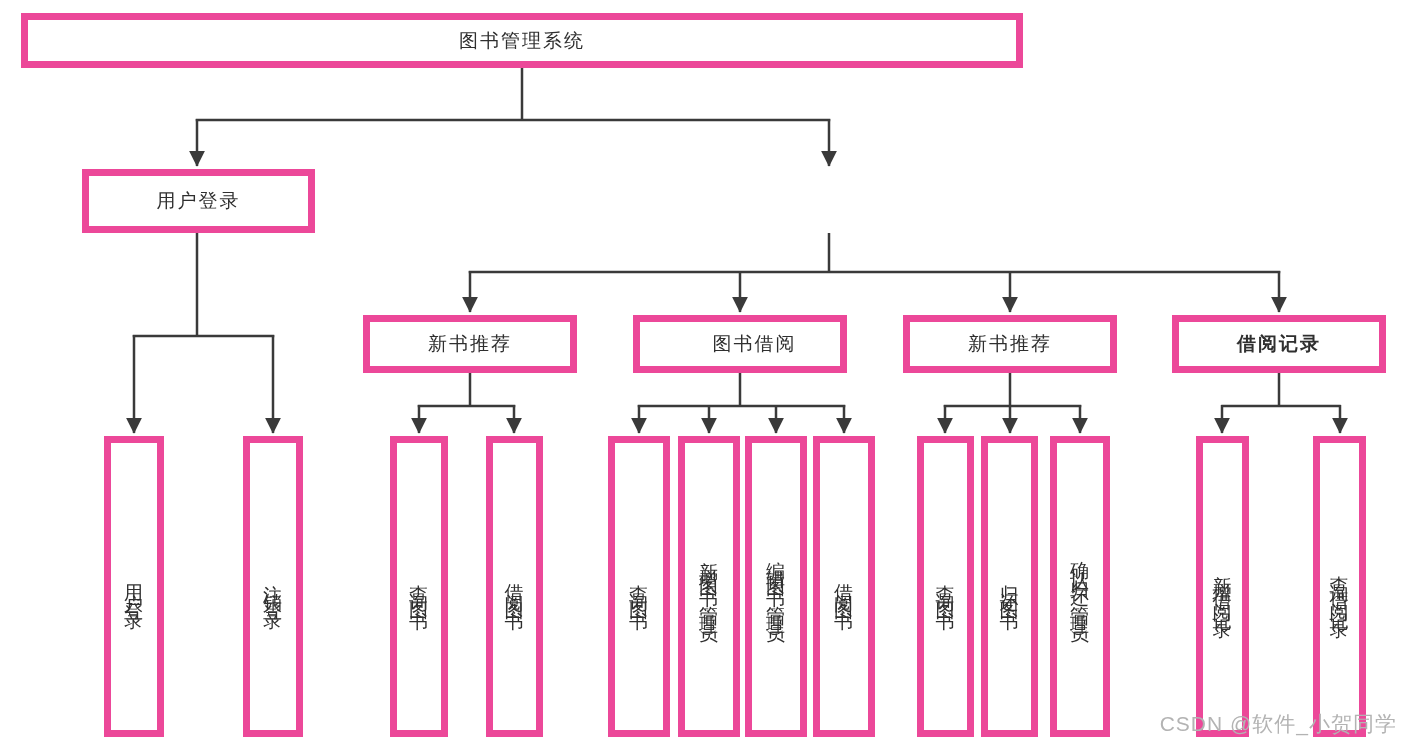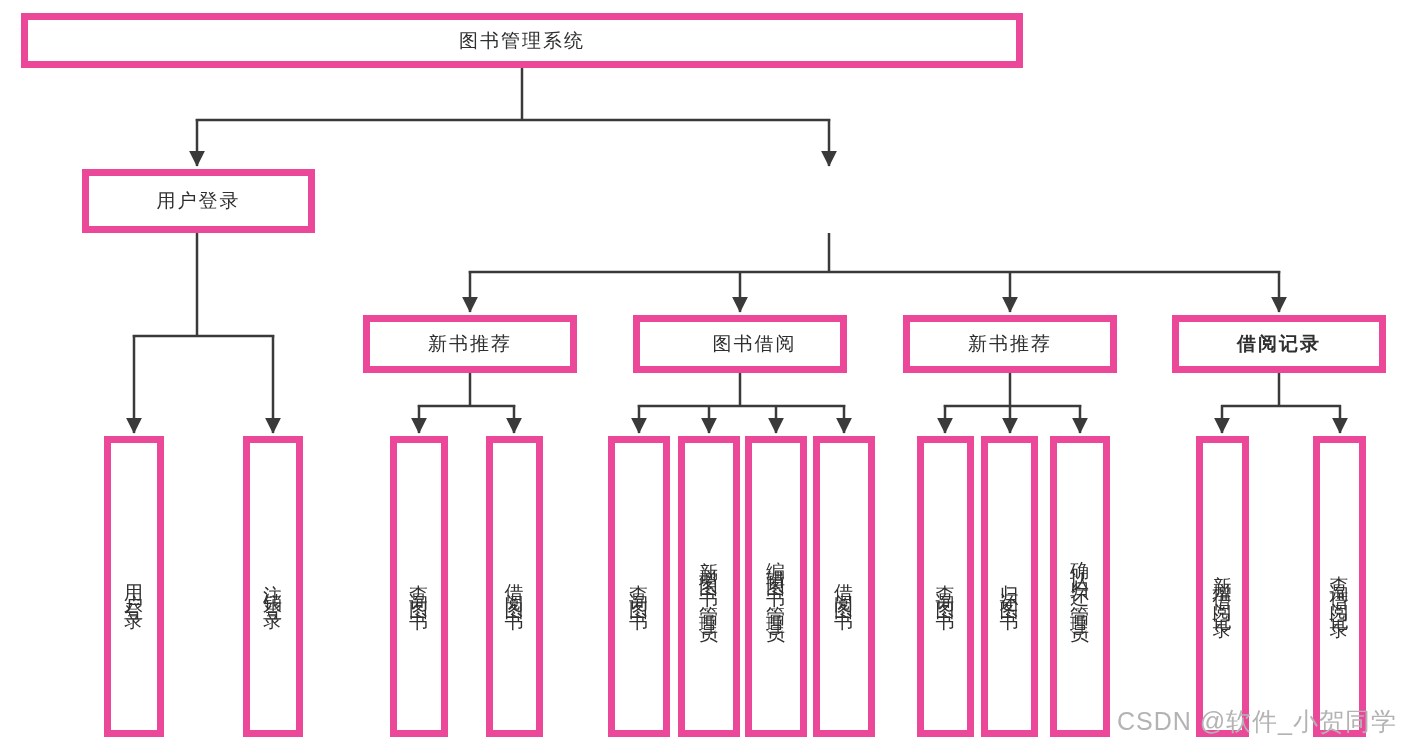--- a/index.html
+++ b/index.html
@@ -43,21 +43,21 @@
     writing-mode: vertical-rl;
     letter-spacing: 9px;
     white-space: nowrap;
     line-height: 1;
   }
   .watermark {
     position: absolute;
     right: 8px;
     bottom: 9px;
     color: #b3b3b3;
-    font-size: 25px;
+    font-size: 21px;
     letter-spacing: 1px;
     white-space: nowrap;
   }
 </style>
 </head>
 <body>
 
 <div class="canvas">
 
   <svg class="connectors" width="1405" height="747" viewBox="0 0 1405 747">

